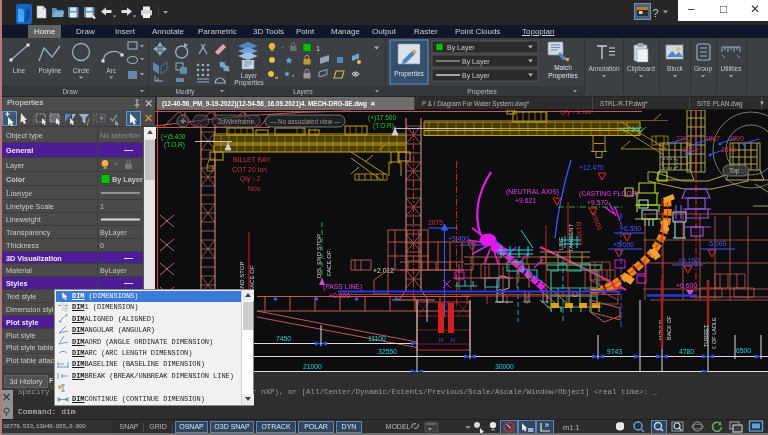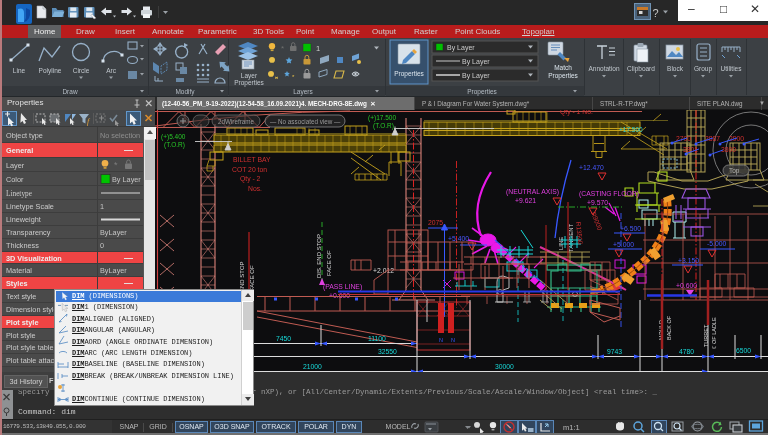--- a/index.html
+++ b/index.html
@@ -5,21 +5,21 @@
 * { margin:0; padding:0; box-sizing:border-box; }
 html,body { width:768px; height:435px; overflow:hidden; background:#282828; }
 body { font-family:"Liberation Sans", sans-serif; position:relative; }
 .abs { position:absolute; }
 #leftedge { left:0; top:0; width:2px; height:435px; background:#b97a7c; z-index:50; }
 
 
 #titlebar { left:0; top:0; width:768px; height:25px; background:#272727; z-index:10; }
 #wincontrols { left:678px; top:0; width:90px; height:21px; background:#ffffff; z-index:11; }
 #wincontrols span { position:absolute; top:2px; font-size:12px; color:#333; font-weight:400; }
-#tabrow { left:0; top:25px; width:768px; height:13px; background:#b91c1c; z-index:10;text-align:center; }
+#tabrow { left:0; top:25px; width:768px; height:13px; background:#0f172a; z-index:10;text-align:center; }
 .rtab { position:absolute; top:0; height:13px; line-height:13px; font-size:8px; color:#cfcfcf; padding:0 6px; }
 .rtab.active { background:#5f6163; color:#f0f0f0; }
 
 
 #ribbon { left:0; top:38px; width:768px; height:59px; background:#3c4044; border-bottom:1px solid #23272a; z-index:9; }
 
 
 #doctabs { left:155px; top:97px; width:613px; height:13px; background:#2c2c2c; z-index:8; border-bottom:1px solid #1a1a1a;}
 .dtab { position:absolute; top:0; height:13px; line-height:13px; font-size:6.3px; color:#b5b5b5; padding:0 5px; border-right:1px solid #464646; white-space:nowrap; overflow:hidden;}
 .dtab.active { background:#6d6d6d; color:#fafafa; font-weight:bold; }
@@ -28,21 +28,21 @@
 #canvas { left:155px; top:110px; width:613px; height:262px; background:#0d0d0f; z-index:5; overflow:hidden; }
 
 
 #props { left:0px; top:97px; width:155px; height:275px; background:#464646; z-index:6; }
 #propstitle { position:absolute; left:0; top:0; width:155px; height:13px; background:#4d4d4d; }
 #propstitle span { position:absolute; left:7px; top:1px; font-size:8px; color:#e2e2e2; }
 #propstools { position:absolute; left:0; top:13px; width:155px; height:17px; background:#46484a; border-bottom:1px solid #393939; }
 .prow { position:absolute; left:0; width:155px; background:#4a4a4a; border-bottom:1px solid #3d3d3d; }
 .prow .lab { position:absolute; left:6px; top:50%; transform:translateY(-50%); font-size:7.3px; color:#cbcbcb; white-space:nowrap; }
 .prow .val { position:absolute; left:100px; top:50%; transform:translateY(-50%); font-size:7.3px; color:#c4c4c4; white-space:nowrap; }
-.prow.hdr { background:#ef4444; }
+.prow.hdr { background:#4c1d95; }
 .prow.hdr .lab { color:#ececec; font-weight:bold; }
 .prow.hdr .minus { position:absolute; right:22px; top:50%; transform:translateY(-50%); color:#e8e8e8; font-weight:bold; font-size:9px; }
 #phist { left:0; top:372px; width:155px; height:18px; background:#3e3e3e; z-index:6; }
 #hist3d { position:absolute; left:4px; top:3px; width:44px; height:13px; background:#525252; border:1px solid #626262; color:#cfcfcf; font-size:7.3px; text-align:center; line-height:12px; }
 
 
 #cmdwin { left:0; top:372px; width:768px; height:47px; background:#2e2e2e; z-index:4; }
 #cmdgutter { position:absolute; left:0; top:18px; width:13px; height:29px; background:#8f9193; }
 #cmdhist { position:absolute; left:18px; top:16px; font-family:"Liberation Mono", monospace; font-size:7.5px; color:#9a9a9a; white-space:pre; }
 #cmdline { position:absolute; left:18px; top:35px; font-family:"Liberation Mono", monospace; font-size:8px; color:#c8c8c8; }
@@ -784,21 +784,21 @@
   <div class="prow" style="top:61px; height:14px;">
       <span class="lab">Layer</span>
     <svg width="44" height="14" style="position:absolute;left:100px;top:0;">
       <path d="M5 2 a3.4 3.4 0 0 1 3.4 3.4 q0 2.1 -1.7 3.1 h-3.4 q-1.7 -1 -1.7 -3.1 a3.4 3.4 0 0 1 3.4 -3.4" fill="#f0b04a"></path>
       <rect x="3.6" y="9" width="2.9" height="1.8" fill="#c89838"></rect>
       <text x="14" y="10" font-size="9" fill="#7e7e7e">*</text>
       <rect x="25" y="5.5" width="7" height="5.5" rx="0.8" fill="#787878"></rect>
       <path d="M26.7 5.5 v-1.7 a1.8 1.8 0 0 1 3.6 0 v1.7" stroke="#787878" fill="none"></path>
     </svg>
   </div>
-  <div class="prow" style="top:75px; height:14px;">
+  <div class="prow" style="top:75px; height:14px;font-weight:bold;">
       <span class="lab">Color</span>
     <svg width="50" height="14" style="position:absolute;left:100px;top:0;">
       <rect x="1" y="2.5" width="9" height="9" fill="#00c400" stroke="#2a2a2a" stroke-width="0.6"></rect>
     </svg>
     <span class="val" style="left:112px;">By Layer</span>
   </div>
   <div class="prow" style="top:89px; height:14px;font-family:Liberation Serif, serif;">
       <span class="lab">Linetype</span>
     <svg width="50" height="14" style="position:absolute;left:100px;top:0;">
         <line x1="1" y1="7" x2="40" y2="7" stroke="#d8d8d8" stroke-width="1.1"></line>

